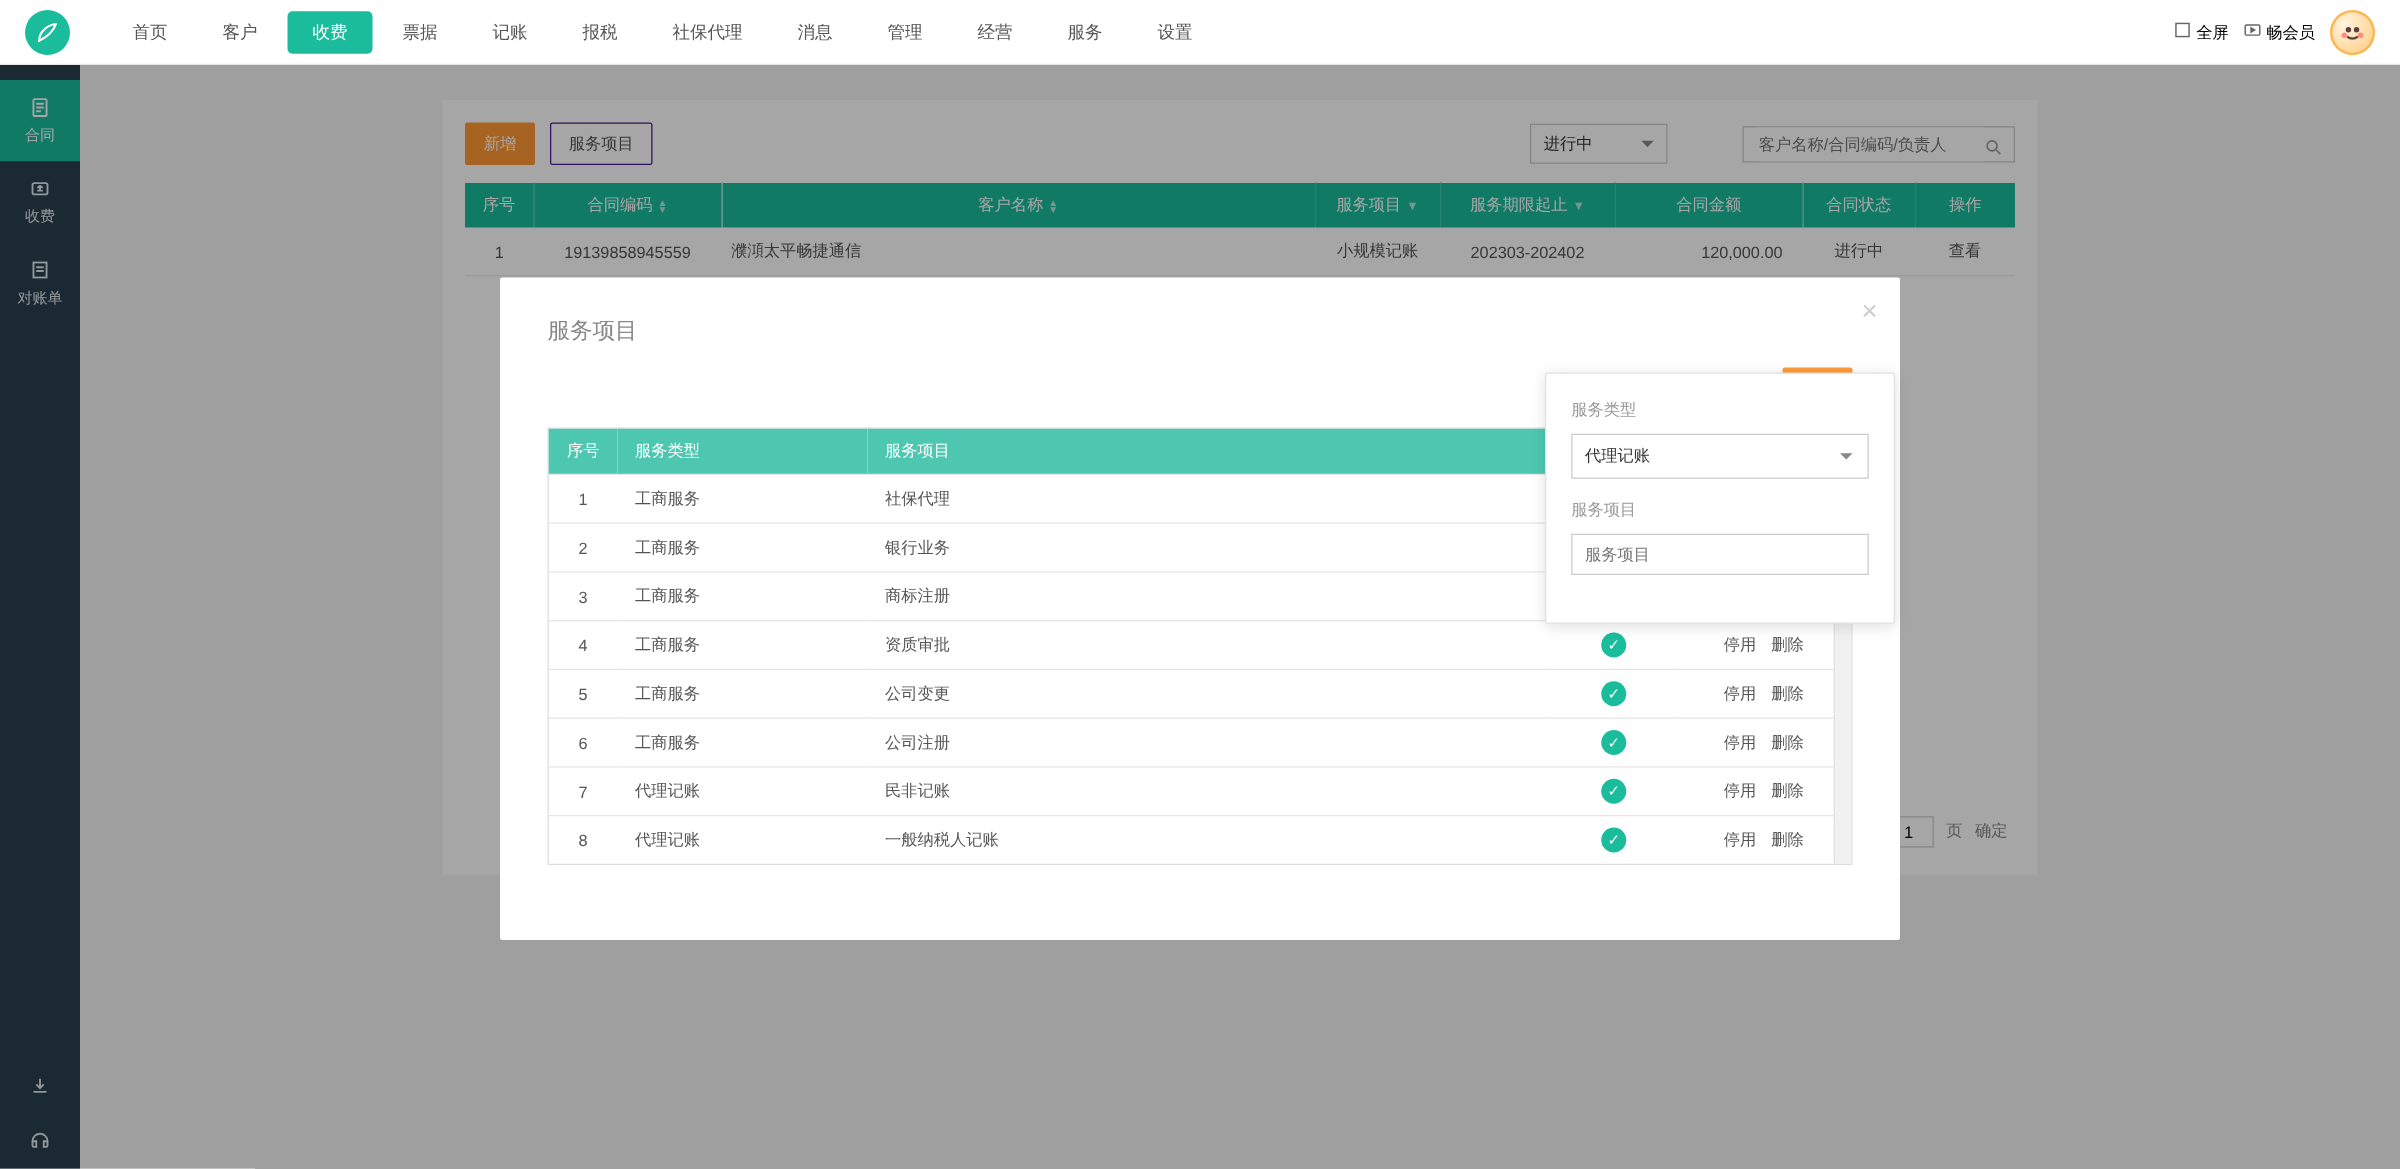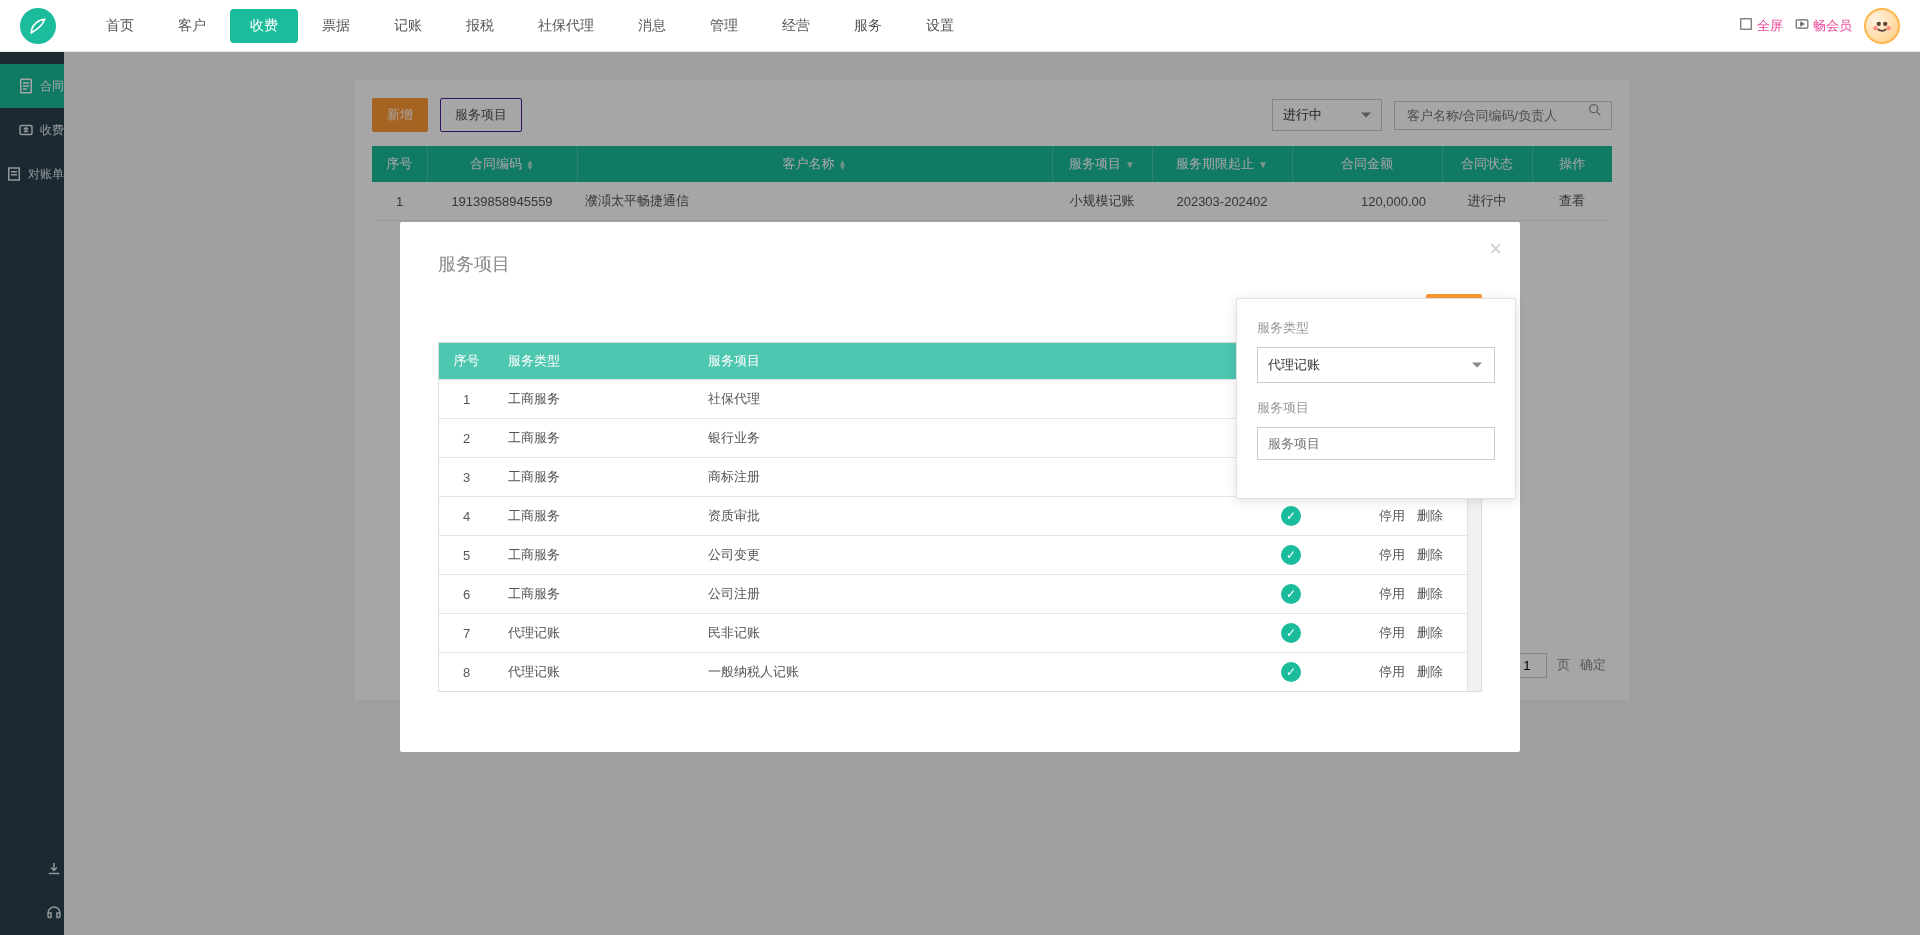--- a/index.html
+++ b/index.html
@@ -6,47 +6,47 @@
 body { font-family: "Microsoft YaHei", Arial, sans-serif; font-size: 13px; color: #333; background: #fff; overflow: hidden; }
 .app { display: flex; flex-direction: column; height: 935px; width: 1920px; }
 
 
 .topnav { height: 52px; background: #fff; display: flex; align-items: center; padding: 0 20px; border-bottom: 1px solid #e5e5e5; }
 .logo { width: 36px; height: 36px; border-radius: 50%; background: #1abc9c; display: flex; align-items: center; justify-content: center; margin-right: 30px; }
 .logo svg { width: 20px; height: 20px; }
 .nav-items { display: flex; gap: 4px; flex: 1; }
 .nav-item { padding: 8px 20px; cursor: pointer; font-size: 14px; color: #555; border-radius: 4px; }
 .nav-item.active { background: #1abc9c; color: #fff; }
-.top-right { display: flex; align-items: center; gap: 12px; color: #ec4899; }
+.top-right { display: flex; align-items: center; gap: 12px; color: #000000; }
 .top-right-item { display: flex; align-items: center; gap: 4px; cursor: pointer; font-size: 13px; }
 .avatar { width: 36px; height: 36px; border-radius: 50%; background: radial-gradient(circle at 30% 30%, #fff3e0, #ffcc80); border: 2px solid #ffb74d; display:flex; align-items:center; justify-content:center; }
 
 
 .body { flex: 1; display: flex; position: relative; }
 
 
 .sidebar { width: 64px; background: #2a3f4d; display: flex; flex-direction: column; align-items: center; padding-top: 12px; }
-.side-item { width: 100%; padding: 12px 0; display: flex; align-items: center; gap: 4px; color: #e0e8ec; font-size: 12px; cursor: pointer; justify-content: flex-end; }
+.side-item { width: 100%; padding: 12px 0; display: flex; flex-direction: column; align-items: center; gap: 4px; color: #e0e8ec; font-size: 12px; cursor: pointer; justify-content: flex-end; }
 .side-item.active { background: #1abc9c; color: #fff; }
 .side-spacer { flex: 1; }
 .side-icon { width: 20px; height: 20px; display:flex; align-items:center; justify-content:center; }
 .side-icon svg { width: 18px; height: 18px; }
 
 
 .main { flex: 1; background: #f5f5f5; padding: 28px 290px 0 290px; position: relative; }
 .panel { background: #fff; padding: 18px; min-height: 620px; position: relative; }
 .toolbar { display: flex; align-items: center; gap: 12px; margin-bottom: 14px; }
 .btn { padding: 7px 14px; border: 1px solid #4c1d95; background: #fff; cursor: pointer; font-size: 13px; color: #555; border-radius: 2px; }
 .btn.primary { background: #ff9933; border-color: #ff9933; color: #fff; }
 .btn.teal { background: #1abc9c; border-color: #1abc9c; color: #fff; }
 .btn.outline-teal { background: #fff; border-color: #1abc9c; color: #1abc9c; }
 .toolbar-spacer { flex: 1; }
 .select { border: 1px solid #ccc; padding: 6px 28px 6px 10px; background: #fff; position: relative; min-width: 110px; cursor: pointer; }
 .select::after { content: ""; position: absolute; right: 10px; top: 50%; border: 5px solid transparent; border-top-color: #888; transform: translateY(-25%); }
-.search-wrap { border: 1px solid #ccc; display: flex; align-items: flex-start; padding: 0 8px; min-width: 200px; }
+.search-wrap { border: 1px solid #ccc; display: flex; align-items: flex-end; padding: 0 8px; min-width: 200px; margin-left: 48px; }
 .search-wrap input { border: none; outline: none; padding: 6px 4px; flex: 1; font-size: 13px; }
 
 
 .dtable { width: 100%; border-collapse: collapse; }
 .dtable th { background: #1abc9c; color: #fff; font-weight: normal; font-size: 13px; padding: 9px 8px; border-right: 1px solid #47c9b0; text-align: center; position: relative; }
 .dtable th:last-child { border-right: none; }
 .dtable td { padding: 10px 8px; border-bottom: 1px solid #eee; text-align: center; font-size: 13px; color: #555; }
 .sort-arrows { display:inline-flex; flex-direction:column; margin-left:4px; line-height:5px; font-size:8px; color:#b8e5db; vertical-align:middle;}
 .caret-down { margin-left:4px; font-size:10px; color:#b8e5db; }
 

